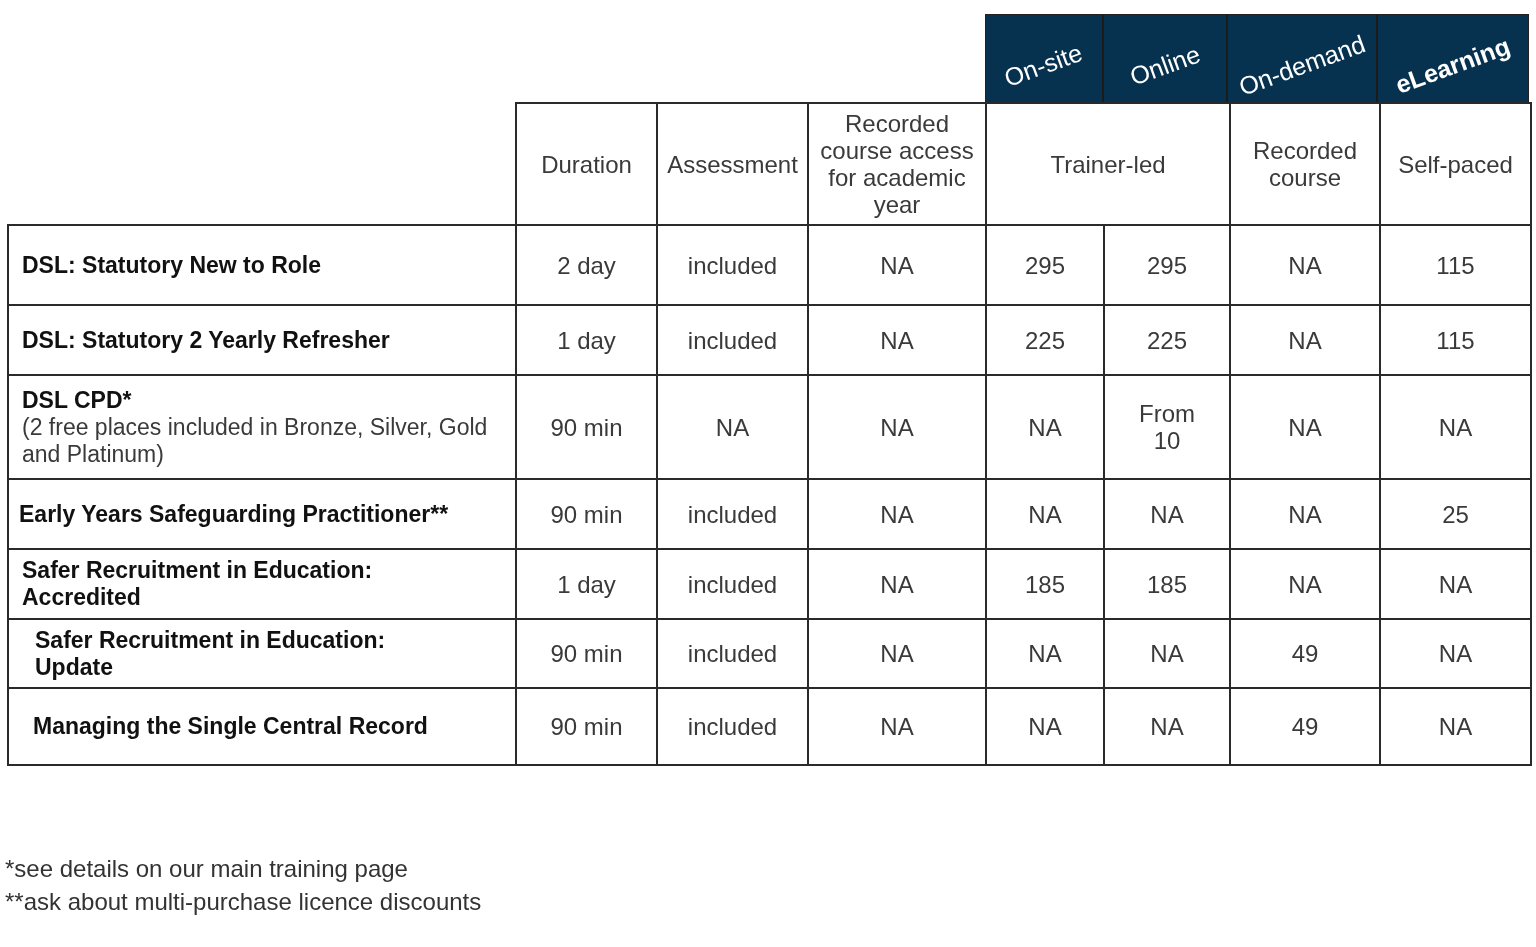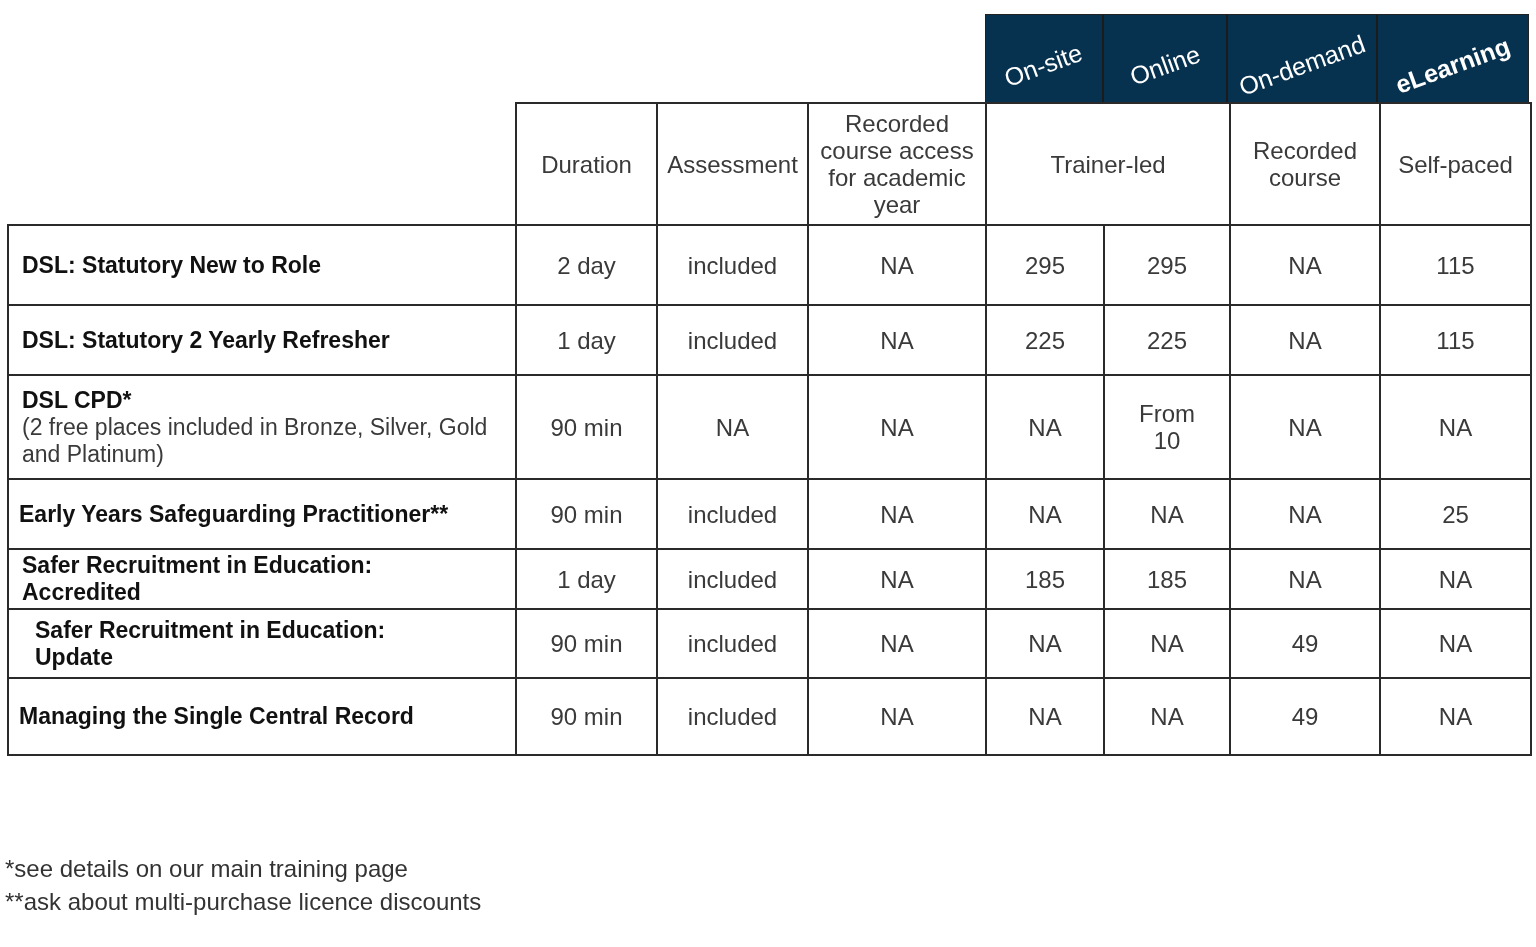--- a/index.html
+++ b/index.html
@@ -118,42 +118,42 @@
   <tr style="height:70px">
     <td class="name" style="padding-left:10px"><span>Early Years Safeguarding Practitioner**</span></td>
     <td>90 min</td>
     <td>included</td>
     <td>NA</td>
     <td>NA</td>
     <td>NA</td>
     <td>NA</td>
     <td>25</td>
   </tr>
-  <tr style="height:60px">
+  <tr style="height:70px">
     <td class="name" style="padding-left:13px;padding-right:80px"><span>Safer Recruitment in Education: Accredited</span></td>
     <td>1 day</td>
     <td>included</td>
     <td>NA</td>
     <td>185</td>
     <td>185</td>
     <td>NA</td>
     <td>NA</td>
   </tr>
   <tr style="height:69px">
     <td class="name" style="padding-left:26px;padding-right:80px"><span>Safer Recruitment in Education: Update</span></td>
     <td>90 min</td>
     <td>included</td>
     <td>NA</td>
     <td>NA</td>
     <td>NA</td>
     <td>49</td>
     <td>NA</td>
   </tr>
   <tr style="height:77px">
-    <td class="name" style="padding-left:10px"><span>Managing the Single Central Record</span></td>
+    <td class="name" style="padding-left:24px"><span>Managing the Single Central Record</span></td>
     <td>90 min</td>
     <td>included</td>
     <td>NA</td>
     <td>NA</td>
     <td>NA</td>
     <td>49</td>
     <td>NA</td>
   </tr>
 </tbody>
   </table>

